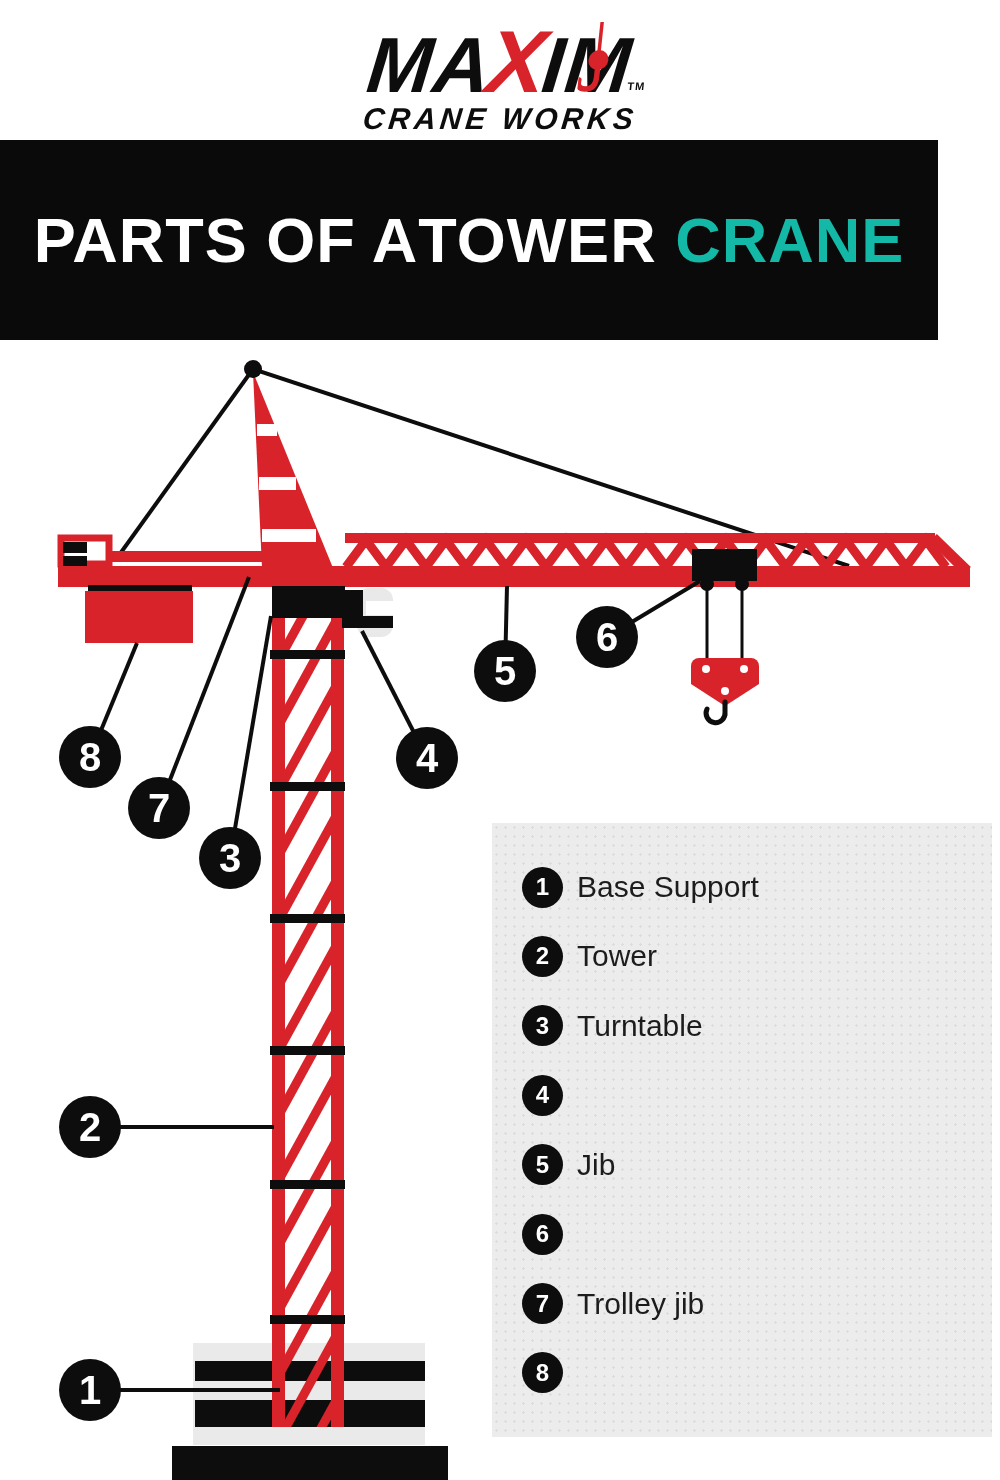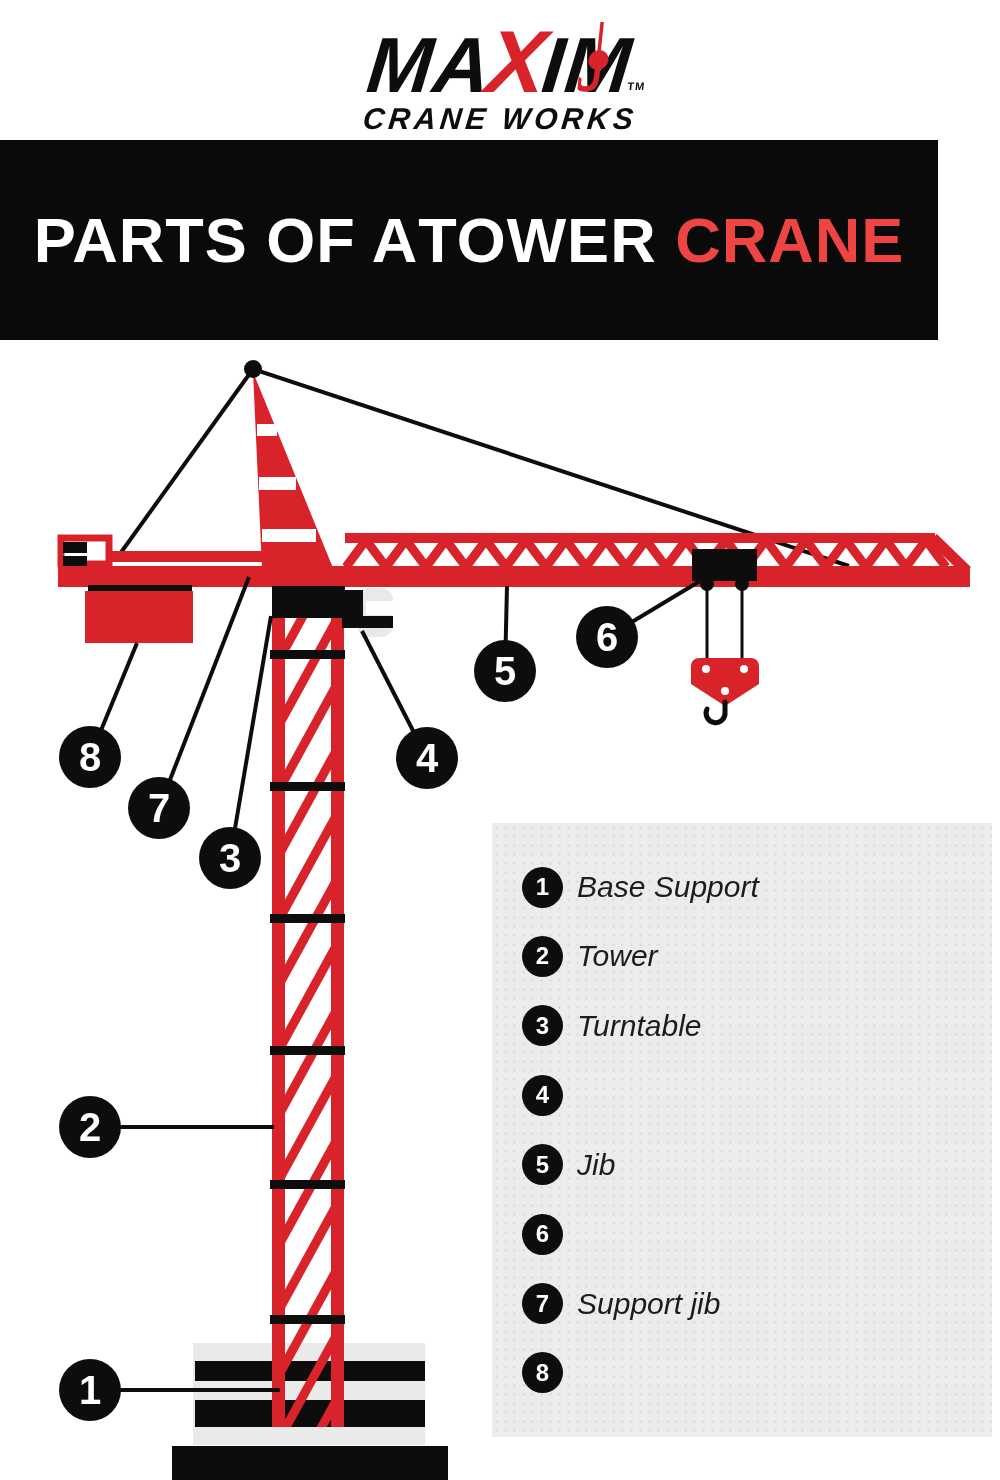--- a/index.html
+++ b/index.html
@@ -27,39 +27,39 @@
   }
   
   .banner{
     position:absolute;top:140px;left:0;width:938px;height:200px;background:#0a0a0a;
     display:flex;flex-direction:row;align-items:center;justify-content:center;
   }
   .banner-line{
     color:#ffffff;font-weight:bold;font-size:63px;line-height:63px;
     letter-spacing:1px;white-space:pre;
   }
-  .banner-line .red{color:#ef4444;}
+  .banner-line .red{color:#14b8a6;}
   
   .crane-svg{position:absolute;left:0;top:0;}
   
   .legend{
     position:absolute;left:492px;top:823px;width:500px;height:614px;
     background-color:#ececec;
     background-image:radial-gradient(#dcdcdc 1px, transparent 1.2px);
     background-size:9px 9px;
     box-sizing:border-box;padding:43px 30px;
     display:flex;flex-direction:column;justify-content:space-between;
   }
   .legend-row{display:flex;align-items:center;height:42px;}
   .legend-num{
     width:41px;height:41px;border-radius:50%;background:#0d0d0d;color:#ffffff;
     font-weight:bold;font-size:24px;display:flex;align-items:center;justify-content:center;
     flex:0 0 41px;
   }
-  .legend-label{margin-left:14px;font-size:30px;color:#1c1c1c;font-style:italic;}
+  .legend-label{margin-left:14px;font-size:30px;color:#1c1c1c;}
 </style>
 </head>
 <body>
 
 <div class="logo">
   <div class="logo-row">
     <span class="blk">MA</span>
     <span class="red">X</span>
     <span class="blk">IM</span>
     <span class="logo-tm">TM</span>
@@ -230,18 +230,18 @@
   </div>
   <div class="legend-row">
     <span class="legend-num">5</span>
     <span class="legend-label">Jib</span>
   </div>
   <div class="legend-row">
     <span class="legend-num">6</span>
   </div>
   <div class="legend-row">
     <span class="legend-num">7</span>
-    <span class="legend-label">Support jib</span>
+    <span class="legend-label">Trolley jib</span>
   </div>
   <div class="legend-row">
     <span class="legend-num">8</span>
   </div>
 </div>
 
 </body></html>

